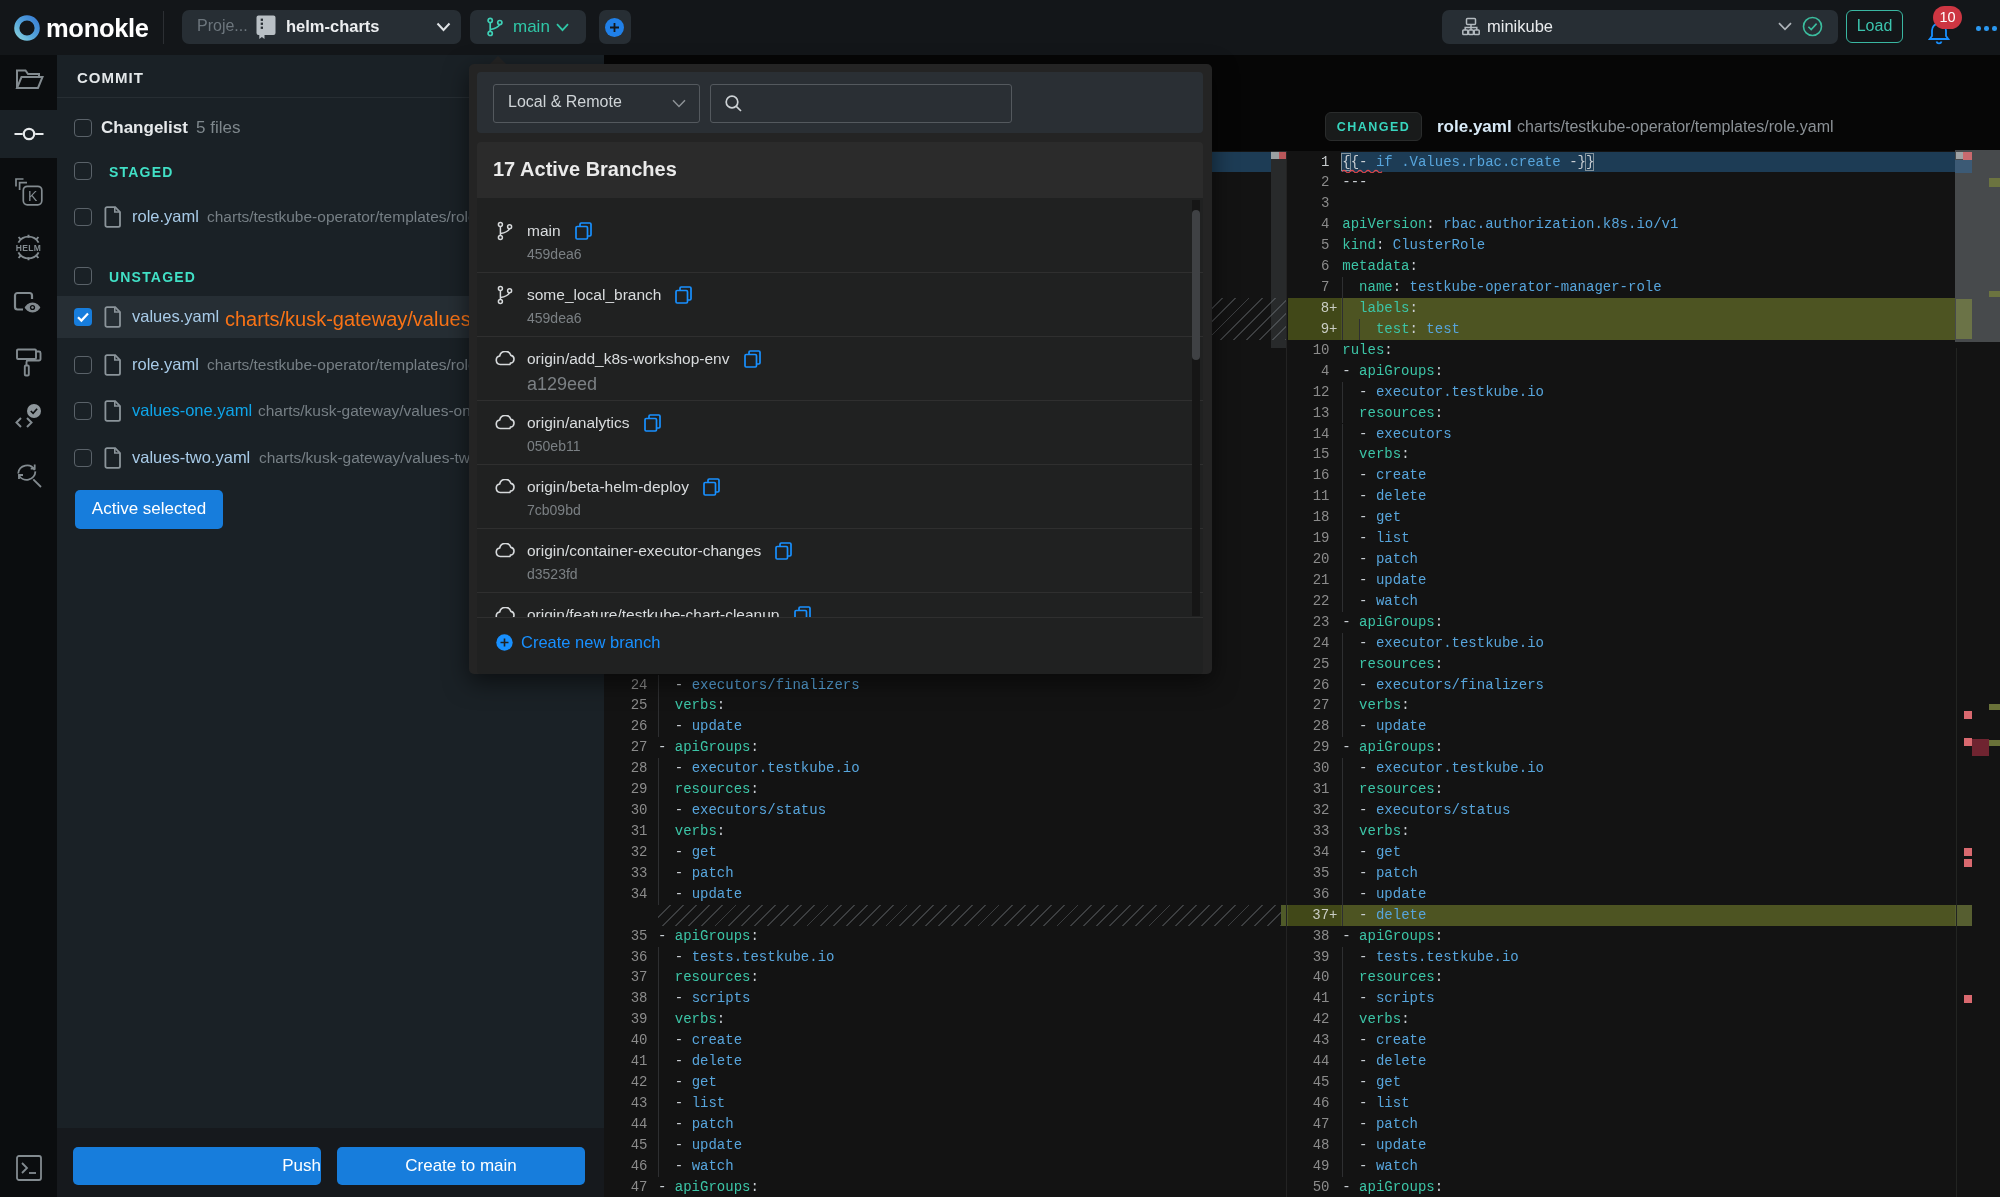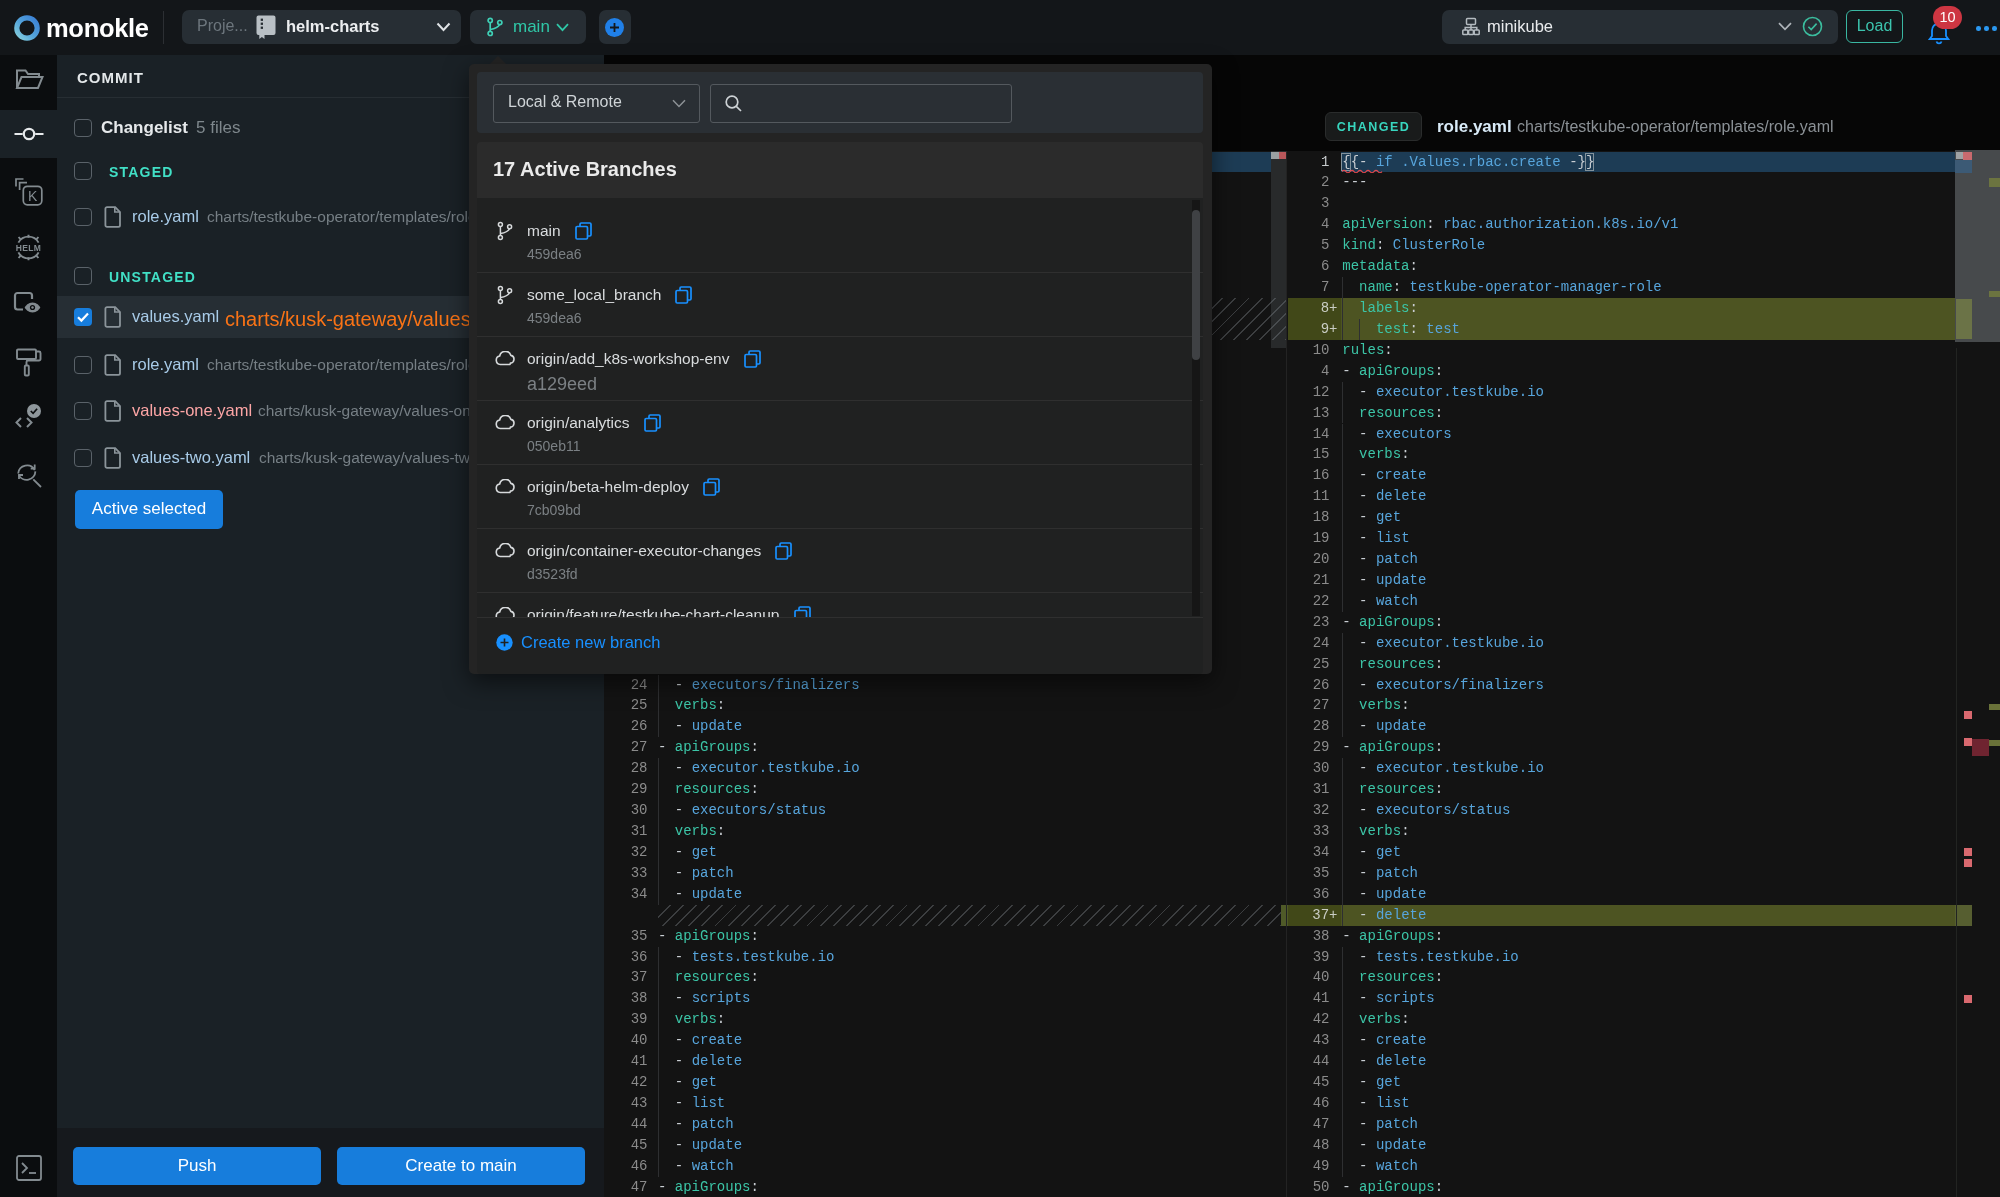--- a/index.html
+++ b/index.html
@@ -174,34 +174,34 @@
 <path d="M3 1.2h8.2L16 6v13.2a1.6 1.6 0 0 1-1.6 1.6H3A1.6 1.6 0 0 1 1.4 19.2V2.8A1.6 1.6 0 0 1 3 1.2z" fill="none" stroke="#8b949a" stroke-width="1.8"></path>
 <path d="M10.8 1.2V6H16" fill="none" stroke="#8b949a" stroke-width="1.6"></path>
   </svg>
 <div class="abs" style="left:132.0px;top:355px;font-size:16.5px;color:#a8cbe8">role.yaml</div>
 <div class="abs" style="left:207.0px;top:356px;font-size:15.5px;color:#767f85;white-space:nowrap">charts/testkube-operator/templates/role.yaml</div>
 <div class="ck" style="left:74px;top:402px"></div>
 <svg class="abs" style="left:104px;top:400px" width="19" height="22" viewBox="0 0 19 22">
 <path d="M3 1.2h8.2L16 6v13.2a1.6 1.6 0 0 1-1.6 1.6H3A1.6 1.6 0 0 1 1.4 19.2V2.8A1.6 1.6 0 0 1 3 1.2z" fill="none" stroke="#8b949a" stroke-width="1.8"></path>
 <path d="M10.8 1.2V6H16" fill="none" stroke="#8b949a" stroke-width="1.6"></path>
   </svg>
-<div class="abs" style="left:132.0px;top:401px;font-size:16.5px;color:#fca5a5">values-one.yaml</div>
+<div class="abs" style="left:132.0px;top:401px;font-size:16.5px;color:#0ea5e9">values-one.yaml</div>
 <div class="abs" style="left:258.0px;top:402px;font-size:15.5px;color:#767f85;white-space:nowrap">charts/kusk-gateway/values-one.yaml</div>
 <div class="ck" style="left:74px;top:449px"></div>
 <svg class="abs" style="left:104px;top:447px" width="19" height="22" viewBox="0 0 19 22">
 <path d="M3 1.2h8.2L16 6v13.2a1.6 1.6 0 0 1-1.6 1.6H3A1.6 1.6 0 0 1 1.4 19.2V2.8A1.6 1.6 0 0 1 3 1.2z" fill="none" stroke="#8b949a" stroke-width="1.8"></path>
 <path d="M10.8 1.2V6H16" fill="none" stroke="#8b949a" stroke-width="1.6"></path>
   </svg>
 <div class="abs" style="left:132.0px;top:448px;font-size:16.5px;color:#a8cbe8">values-two.yaml</div>
 <div class="abs" style="left:259.0px;top:449px;font-size:15.5px;color:#767f85;white-space:nowrap">charts/kusk-gateway/values-two.yaml</div>
 <div style="position:absolute;left:75px;top:490.00px;width:148px;height:39.00px;background:#177ddc;border-radius:5px"></div>
 <div class="abs" style="left:75px;top:499px;width:148px;text-align:center;font-size:17px;color:#fff">Active selected</div>
 <div style="position:absolute;left:57px;top:1128.00px;width:547px;height:69.00px;background:#16191d;"></div>
 <div style="position:absolute;left:73px;top:1147.00px;width:248px;height:38.00px;background:#177ddc;border-radius:5px"></div>
-<div class="abs" style="left:73px;top:1156px;width:248px;text-align:center;font-size:17px;color:#fff">Push</div>
+<div class="abs" style="left:73px;top:1156px;width:248px;text-align:right;font-size:17px;color:#fff">Push</div>
 <div style="position:absolute;left:337px;top:1147.00px;width:248px;height:38.00px;background:#177ddc;border-radius:5px"></div>
 <div class="abs" style="left:337px;top:1156px;width:248px;text-align:center;font-size:17px;color:#fff">Create to main</div>
 <div style="position:absolute;left:1325px;top:112.00px;width:97px;height:29.00px;background:#191b1b;border-radius:6px;border:1px solid #2a2c2c"></div>
 <div class="abs" style="left:1325px;top:120px;width:97px;text-align:center;font-size:12.5px;font-weight:700;color:#38d6bf;letter-spacing:1.5px">CHANGED</div>
 <div class="abs" style="left:1437px;top:117px;font-size:17px;font-weight:700;color:#d9ebf8">role.yaml</div>
 <div class="abs" style="left:1517px;top:118px;font-size:16px;color:#8b9196">charts/testkube-operator/templates/role.yaml</div>
 <div style="position:absolute;left:658px;top:151.54px;width:613px;height:20.92px;background:#1d3c55;"></div>
 <div class="hatch" style="left:658px;top:297.98px;width:629px;height:41.84px"></div>
 <div class="hatch" style="left:658px;top:904.66px;width:629px;height:20.92px"></div>
 <div class="num" style="left:587.5px;top:674.54px;width:60px;color:#8b8b8b">24</div>

